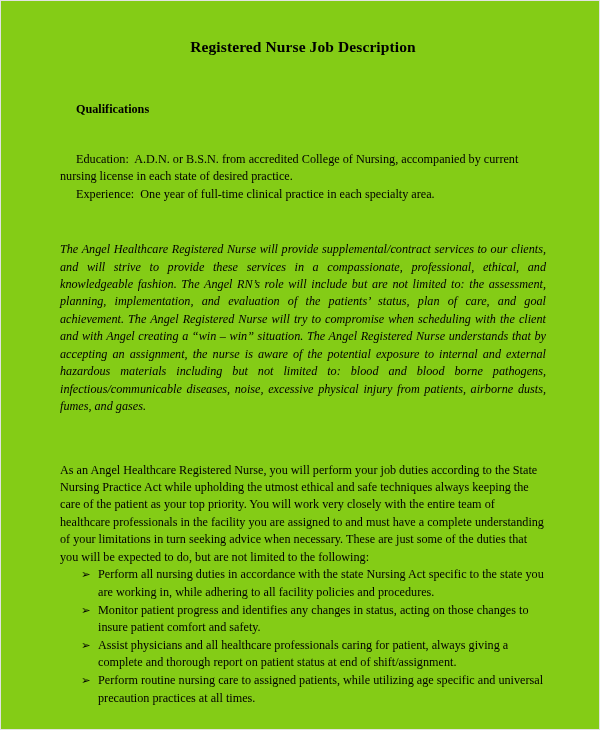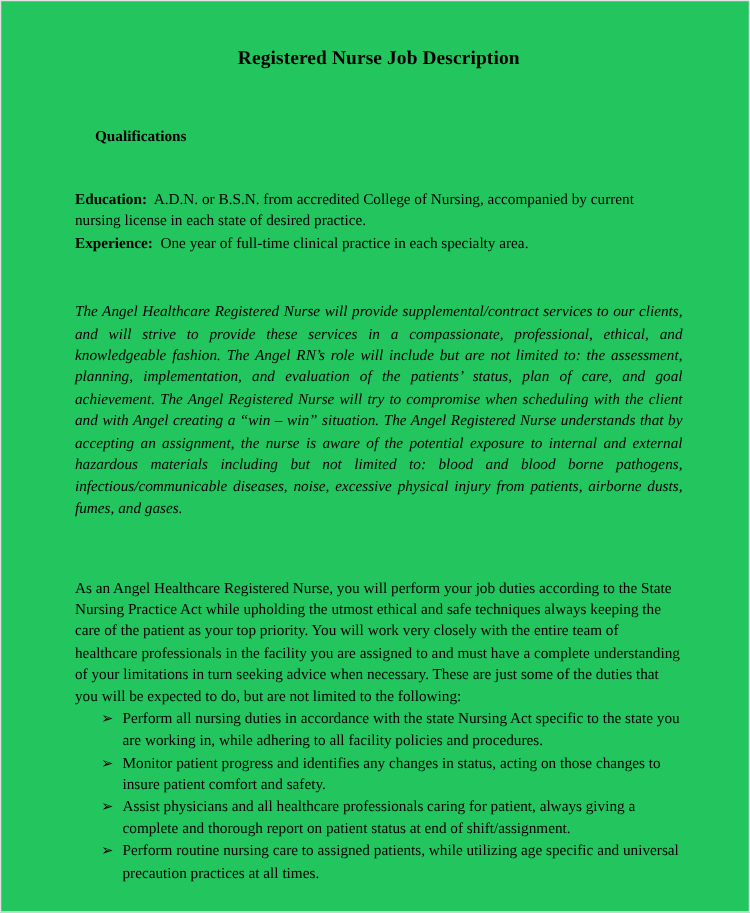--- a/index.html
+++ b/index.html
@@ -6,21 +6,21 @@
   html, body {
     margin: 0;
     padding: 0;
     background: #ffffff;
   }
   .page {
     position: relative;
     width: 600px;
     height: 730px;
     box-sizing: border-box;
-    background: #22c55e;
+    background: #84cc16;
     border: 1px solid #e2e2e2;
     overflow: hidden;
     font-family: "Liberation Serif", "DejaVu Serif", serif;
     color: #000000;
   }
   .content {
     position: absolute;
     left: 59px;
     top: 36px;
     width: 486px;
@@ -44,21 +44,22 @@
     line-height: 1.43;
     margin: 0;
     text-align: left;
   }
   .body-text.justify {
     text-align: justify;
     text-justify: inter-word;
     font-style: italic;
   }
   .lead-label {
-    font-weight: bold;
+    font-weight: normal;
+    margin-left: 16px;
   }
   .spacer-md { height: 17px; }
   .spacer-lg { height: 21px; }
   .spacer-xl { height: 29px; }
 
   .bullet-list {
     list-style: none;
     margin: 0;
     padding: 0;
   }

